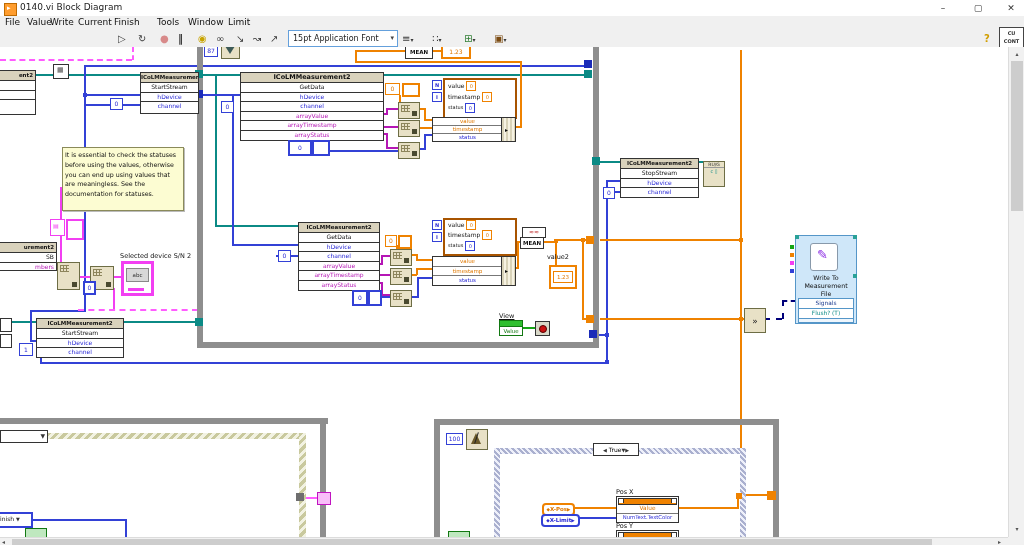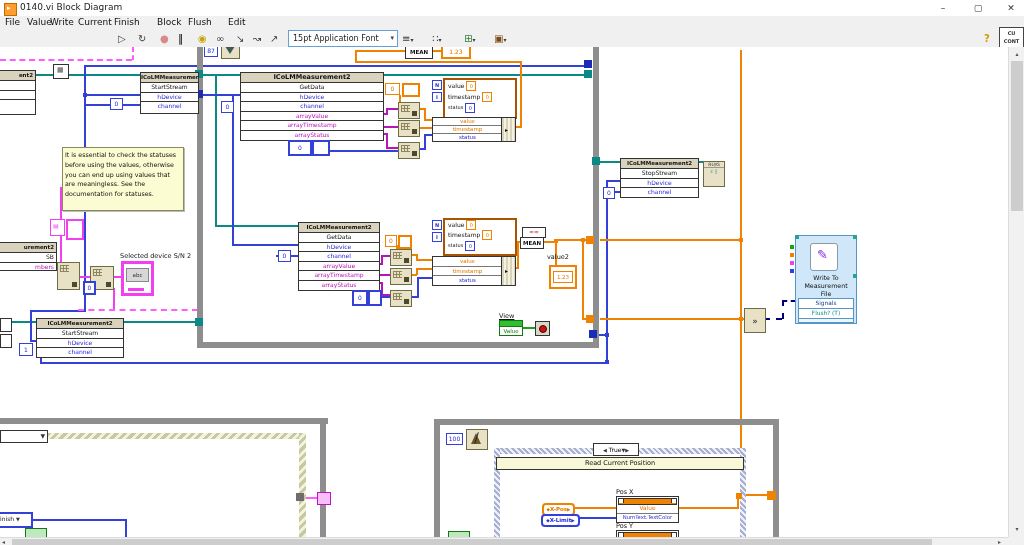--- a/index.html
+++ b/index.html
@@ -75,23 +75,23 @@
     <div class="winbtn" style="left:963px;">▢</div>
     <div class="winbtn" style="left:996px;">✕</div>
   </div>
 
   <div id="menubar">
     <span class="menu-item" style="left:5px">File</span>
     <span class="menu-item" style="left:27px">Value</span>
     <span class="menu-item" style="left:50px">Write</span>
     <span class="menu-item" style="left:78px">Current</span>
     <span class="menu-item" style="left:114px">Finish</span>
-    <span class="menu-item" style="left:157px">Block</span>
-    <span class="menu-item" style="left:188px">Flush</span>
-    <span class="menu-item" style="left:228px">Edit</span>
+    <span class="menu-item" style="left:157px">Tools</span>
+    <span class="menu-item" style="left:188px">Window</span>
+    <span class="menu-item" style="left:228px">Limit</span>
   </div>
 
   <div id="toolbar">
     <span class="tbi" style="left:118px;color:#444;">▷</span>
     <span class="tbi" style="left:138px;">↻</span>
     <span class="tbi" style="left:160px;color:#d88a8a;">●</span>
     <span class="tbi" style="left:178px;font-weight:bold;">‖</span>
     <span class="tbi" style="left:198px;color:#c8a400;">◉</span>
     <span class="tbi" style="left:216px;">∞</span>
     <span class="tbi" style="left:236px;">↘</span>
@@ -224,21 +224,20 @@
       </div>
 
     <div class="loopbar" style="left:434px;top:372px;width:345px;height:6px"></div>
     <div class="loopbar" style="left:434px;top:372px;width:6px;height:118px"></div>
     <div class="loopbar" style="left:773px;top:372px;width:6px;height:118px"></div>
 
     <div class="casebar" style="left:494px;top:401px;width:252px;height:6px"></div>
     <div class="casebar" style="left:494px;top:401px;width:6px;height:89px"></div>
     <div class="casebar" style="left:740px;top:401px;width:6px;height:89px"></div>
     <div class="nbox" style="left:593px;top:396px;width:44px;height:11px;text-align:center;font-size:6px;line-height:11px;"><span style="font-size:5px;color:#333;">◀</span> <span>True</span><span style="font-size:5px;color:#333;">▼</span><span style="font-size:5px;color:#333;">▶</span></div>
-    <div class="nbox" style="left:496px;top:410px;width:246px;height:11px;background:#f8f8d8;text-align:center;font-size:6.5px;line-height:11px;color:#111;">Read Current Position</div>
 
     <div class="tn teal" style="left:195px;top:23px"></div>
     <div class="tn teal" style="left:584px;top:23px"></div>
     <div class="tn" style="left:584px;top:13px;background:#1b2bb8"></div>
     <div class="tn" style="left:195px;top:43px;background:#1b2bb8"></div>
     <div class="tn teal" style="left:592px;top:110px"></div>
     <div class="tn" style="left:589px;top:283px;background:#1b2bb8"></div>
     <div class="tn teal" style="left:195px;top:271px"></div>
     <div class="tn orange" style="left:586px;top:189px"></div>
     <div class="tn orange" style="left:586px;top:268px"></div>

